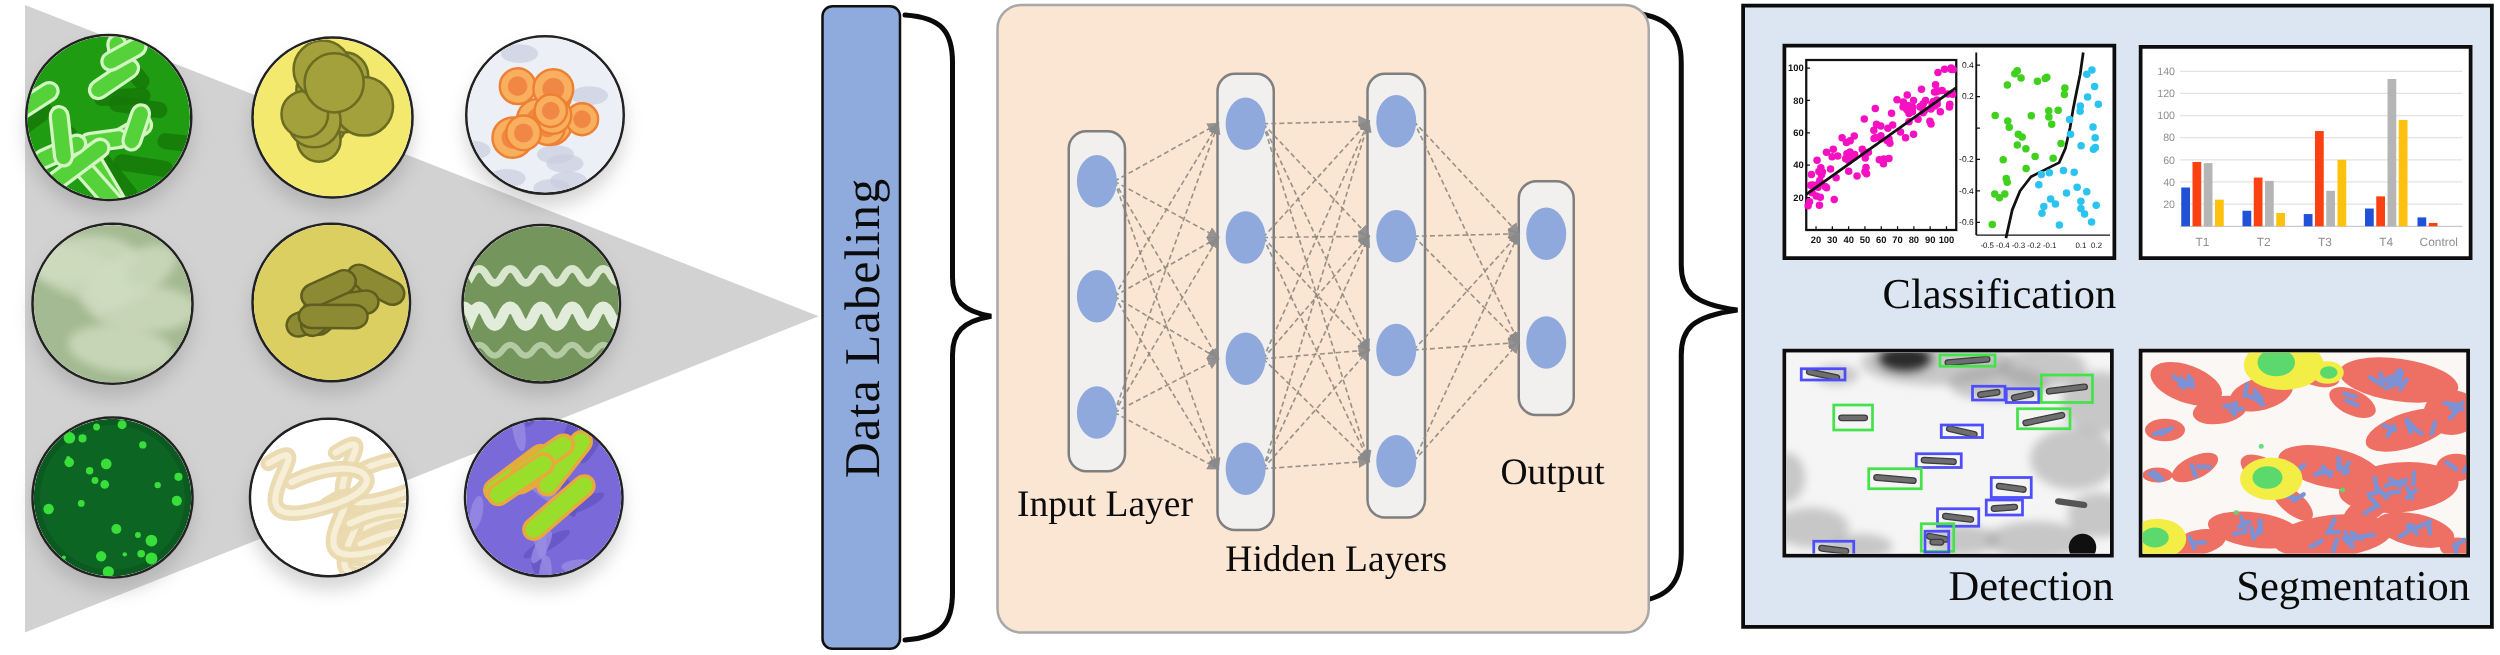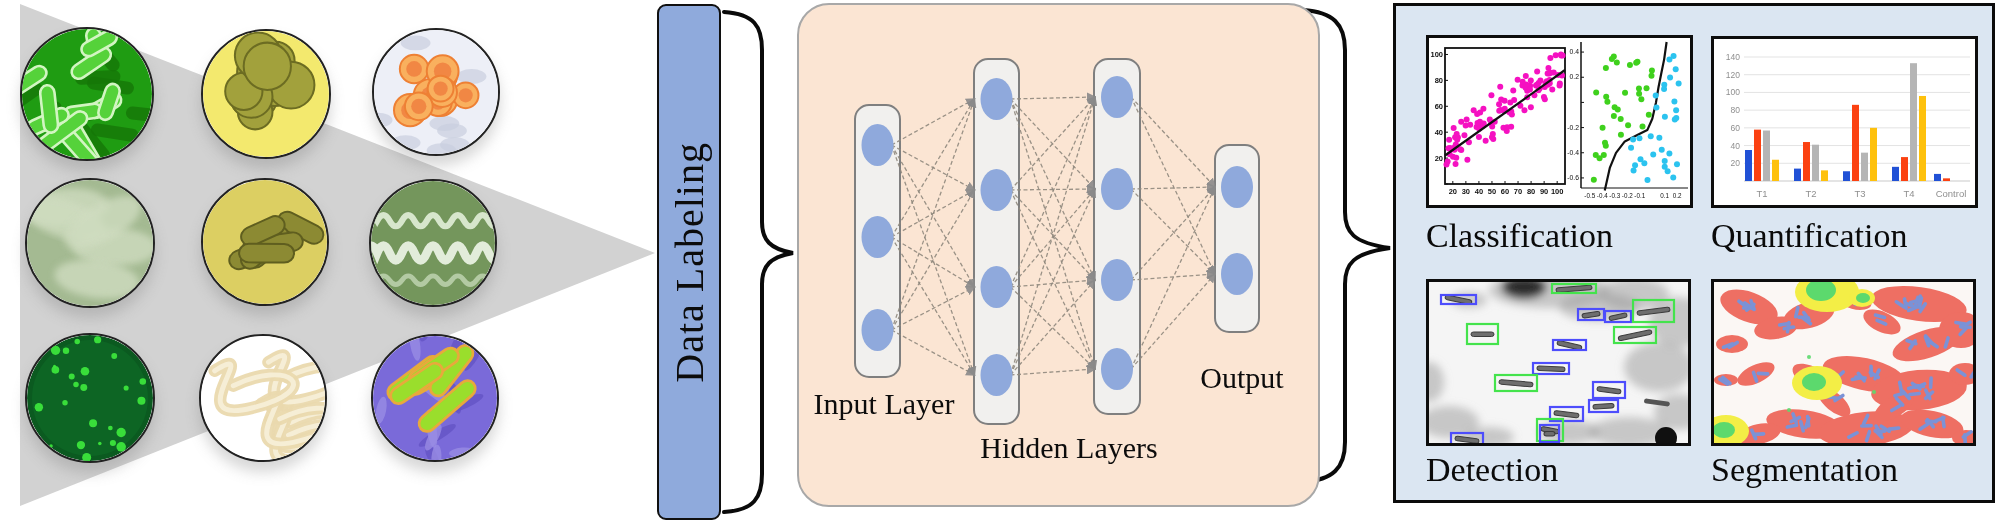--- a/index.html
+++ b/index.html
@@ -7,25 +7,25 @@
           font-family:"Liberation Serif",serif;}
   .abs{position:absolute;}
   svg{display:block;}
   .petri{position:absolute;border-radius:50%;border:2.5px solid #222;overflow:hidden;
          box-shadow:0 10px 14px rgba(110,110,110,.28);background:#fff;}
   .petri svg{width:100%;height:100%;}
   .bar-vert{position:absolute;display:flex;align-items:center;justify-content:center;
             border:2.5px solid #101010;border-radius:9px;box-sizing:border-box;}
   .bar-vert span{writing-mode:vertical-rl;transform:rotate(180deg);font-size:40px;color:#0c0c0c;
                  letter-spacing:1px;white-space:nowrap;}
-  .nnbox{position:absolute;background:#fbe5d3;border:2px solid #a8a8a8;border-radius:32px;box-sizing:border-box;}
+  .nnbox{position:absolute;background:#fbe5d3;border:2px solid #a8a8a8;border-radius:20px;box-sizing:border-box;}
   .nnlabel{position:absolute;text-align:center;font-size:30px;color:#0c0c0c;}
   .results{position:absolute;background:#dbe6f2;border:3.5px solid #0b0b0b;box-sizing:border-box;}
   .panel{position:absolute;background:#fff;border:3px solid #0d0d0d;box-sizing:border-box;overflow:hidden;}
-  .ptitle{position:absolute;text-align:left;font-size:34px;color:#0a0a0a;}
+  .ptitle{position:absolute;text-align:right;font-size:34px;color:#0a0a0a;}
 </style>
 </head>
 <body>
 
 <div class="canvas">
 
   <svg class="abs" style="left:0;top:0" width="700" height="524">
     <polygon points="20,4 20,506 655,253" fill="#d2d2d2"></polygon>
   </svg>
 
@@ -834,17 +834,16 @@
             <ellipse cx="149" cy="16" rx="7" ry="5" fill="#5cd96d"></ellipse>
             <ellipse cx="100" cy="100" rx="12" ry="9" fill="#5cd96d"></ellipse>
             <ellipse cx="10" cy="148" rx="11" ry="8" fill="#5cd96d"></ellipse>
             <circle cx="75" cy="128" r="2" fill="#5cd96d" opacity="0.9"></circle>
             <circle cx="160" cy="110" r="2" fill="#5cd96d" opacity="0.9"></circle>
             <circle cx="95" cy="75" r="2" fill="#5cd96d" opacity="0.9"></circle>
           </svg>
         </div>
     </div>
     <div class="ptitle" style="left:30px;top:211px;width:267px">Classification</div>
-    <div class="ptitle" style="left:315px;top:211px;width:267px">Quantification</div>
     <div class="ptitle" style="left:315px;top:445px;width:265px">Segmentation</div>
     <div class="ptitle" style="left:30px;top:445px;width:265px">Detection</div>
   </div>
 </div>
 
 </body></html>

